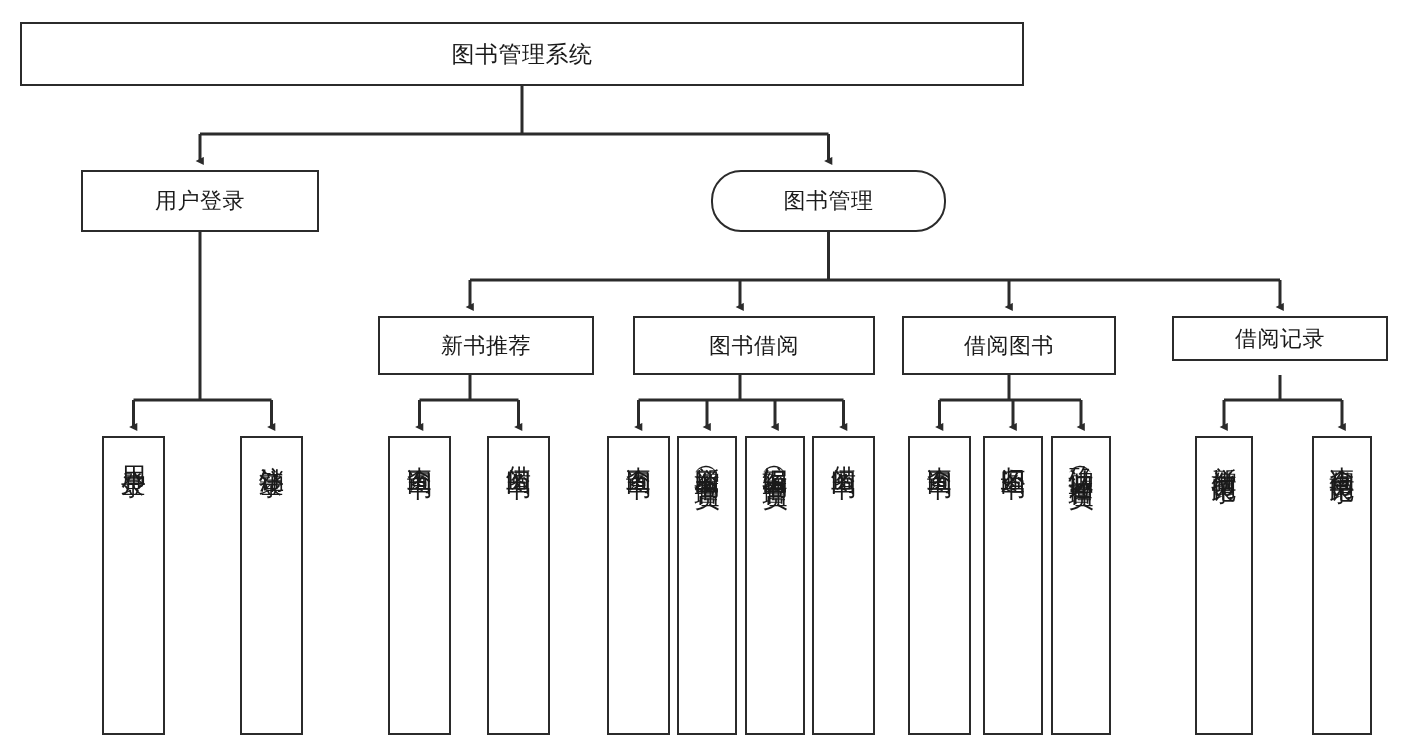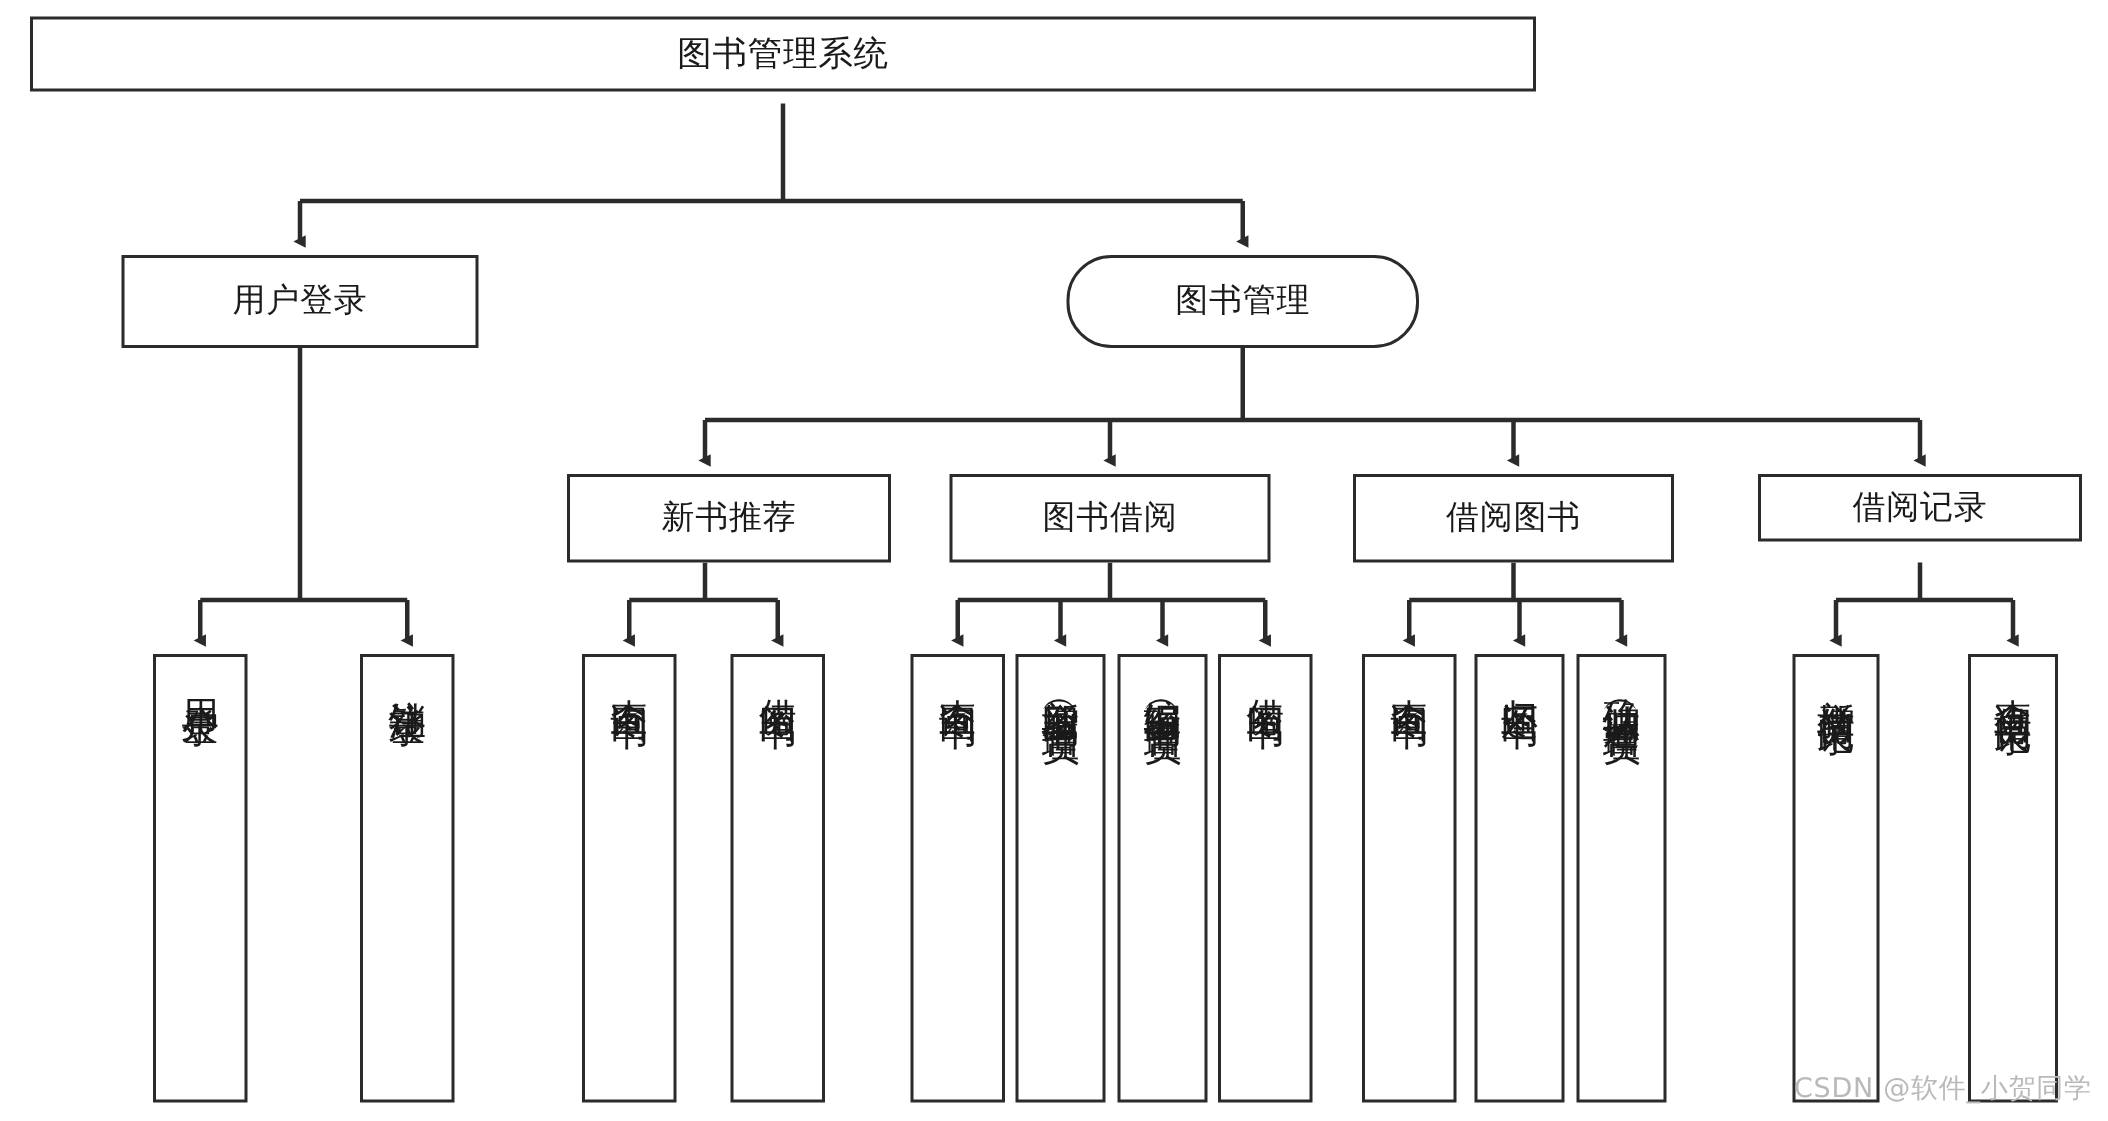--- a/index.html
+++ b/index.html
@@ -108,33 +108,33 @@
         <path d="M1013,400 L1013,427" marker-end="url(#arrow)"></path>
         <path d="M1081,400 L1081,427" marker-end="url(#arrow)"></path>
         <path d="M1280,375 L1280,400"></path>
         <path d="M1224,400 L1342,400"></path>
         <path d="M1224,400 L1224,427" marker-end="url(#arrow)"></path>
         <path d="M1342,400 L1342,427" marker-end="url(#arrow)"></path>
       </g>
   </svg>
 
   <div id="node-layer">
-      <div class="node horizontal root" style="left: 20px; top: 11px; width: 1004px; height: 50px;">
+      <div class="node horizontal root" style="left: 20px; top: 22px; width: 1004px; height: 64px;">
         <span class="node-label">图书管理系统</span>
       </div>
       <div class="node horizontal" style="left: 81px; top: 170px; width: 238px; height: 62px;">
         <span class="node-label">用户登录</span>
       </div>
       <div class="node horizontal" style="left: 711px; top: 170px; width: 235px; height: 62px; border-radius: 30px;">
         <span class="node-label">图书管理</span>
       </div>
       <div class="node horizontal" style="left: 362px; top: 316px; width: 216px; height: 59px; margin-left: 16px;">
         <span class="node-label">新书推荐</span>
       </div>
-      <div class="node horizontal" style="left: 633px; top: 316px; width: 214px; height: 59px;">
+      <div class="node horizontal" style="left: 633px; top: 316px; width: 242px; height: 59px;">
         <span class="node-label">图书借阅</span>
       </div>
       <div class="node horizontal" style="left: 902px; top: 316px; width: 214px; height: 59px;">
         <span class="node-label">借阅图书</span>
       </div>
       <div class="node horizontal" style="left: 1172px; top: 316px; width: 216px; height: 45px;">
         <span class="node-label">借阅记录</span>
       </div>
       <div class="node vertical" style="left: 102px; top: 436px; width: 63px; height: 299px;">
         <span class="node-label">用户登录</span>
@@ -170,14 +170,13 @@
         <span class="node-label">确认归还（管理员）</span>
       </div>
       <div class="node vertical" style="left: 1195px; top: 436px; width: 58px; height: 299px;">
         <span class="node-label">新增借阅记录</span>
       </div>
       <div class="node vertical" style="left: 1312px; top: 436px; width: 60px; height: 299px;">
         <span class="node-label">查询借阅记录</span>
       </div>
     </div>
 
-  <div class="watermark" style="left:1196px; top:713px;">CSDN @软件_小贺同学</div>
 </div>
 
 </body></html>

